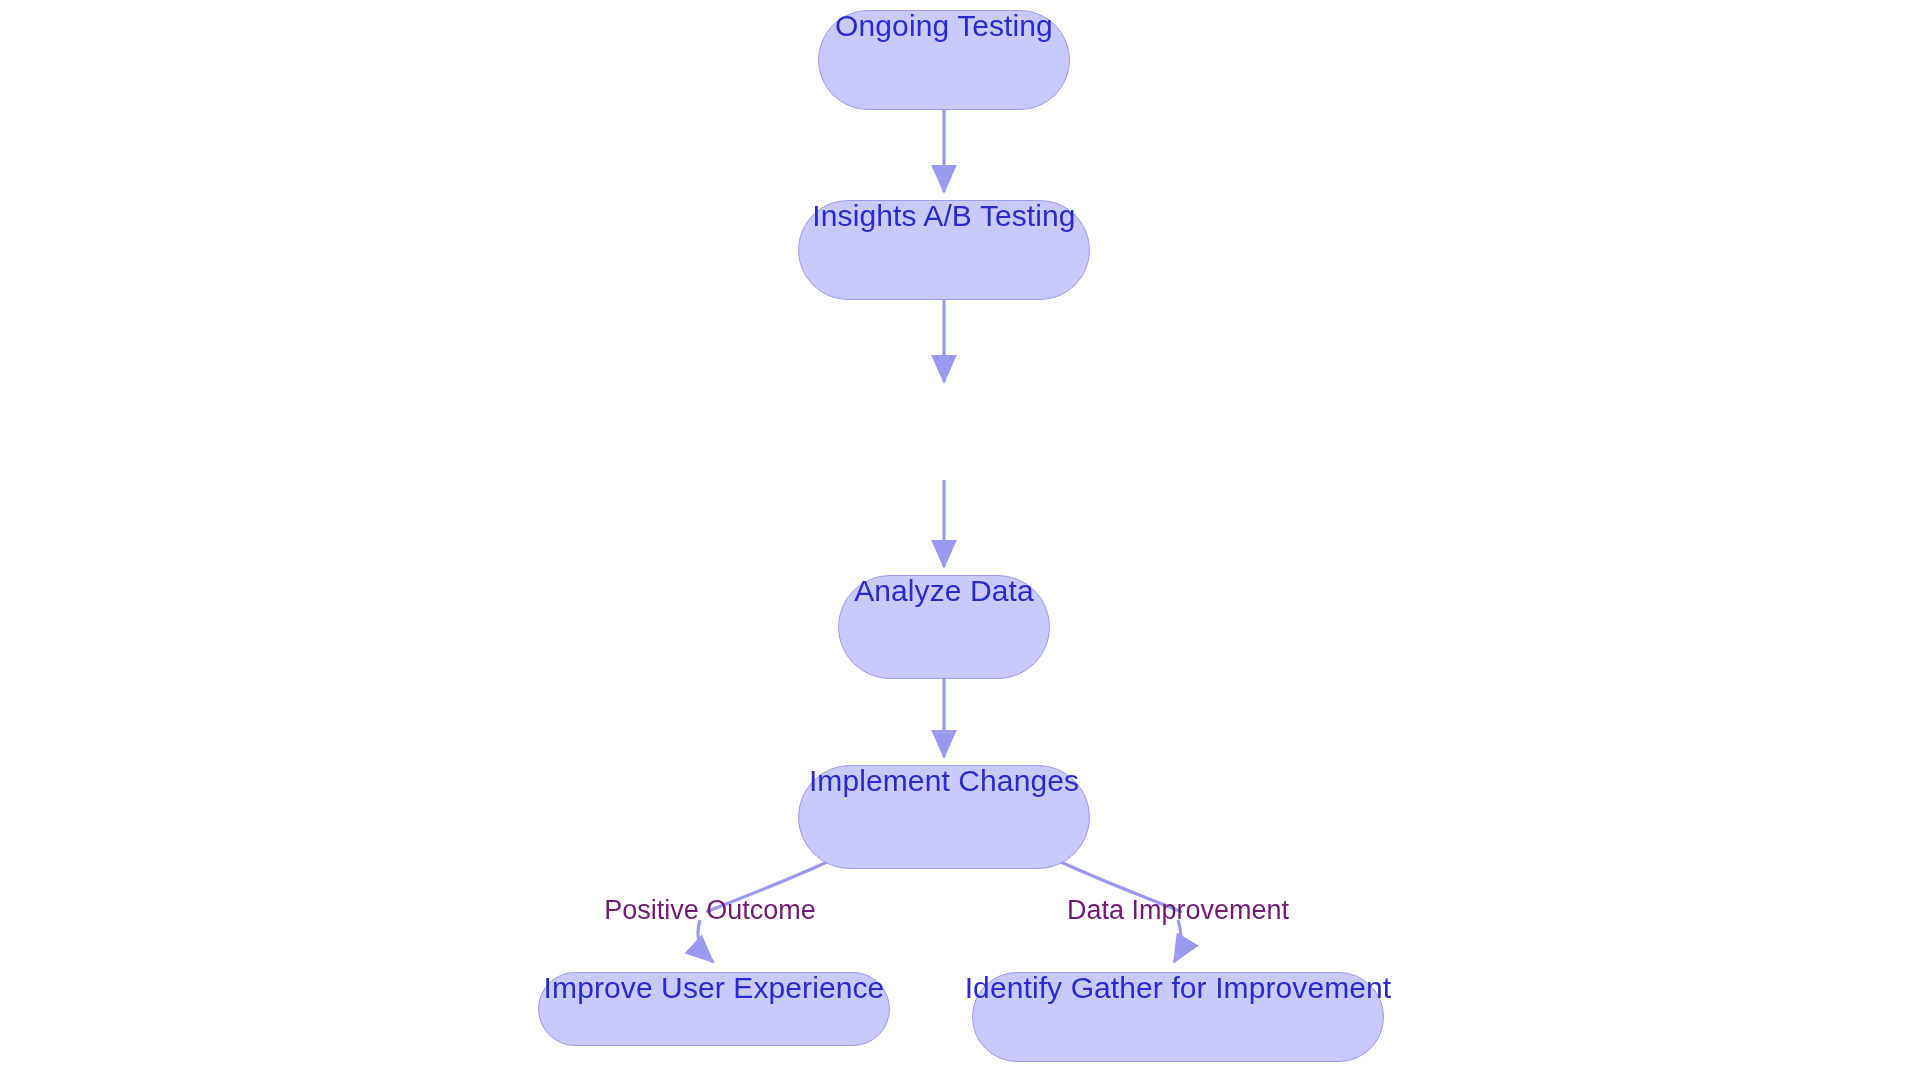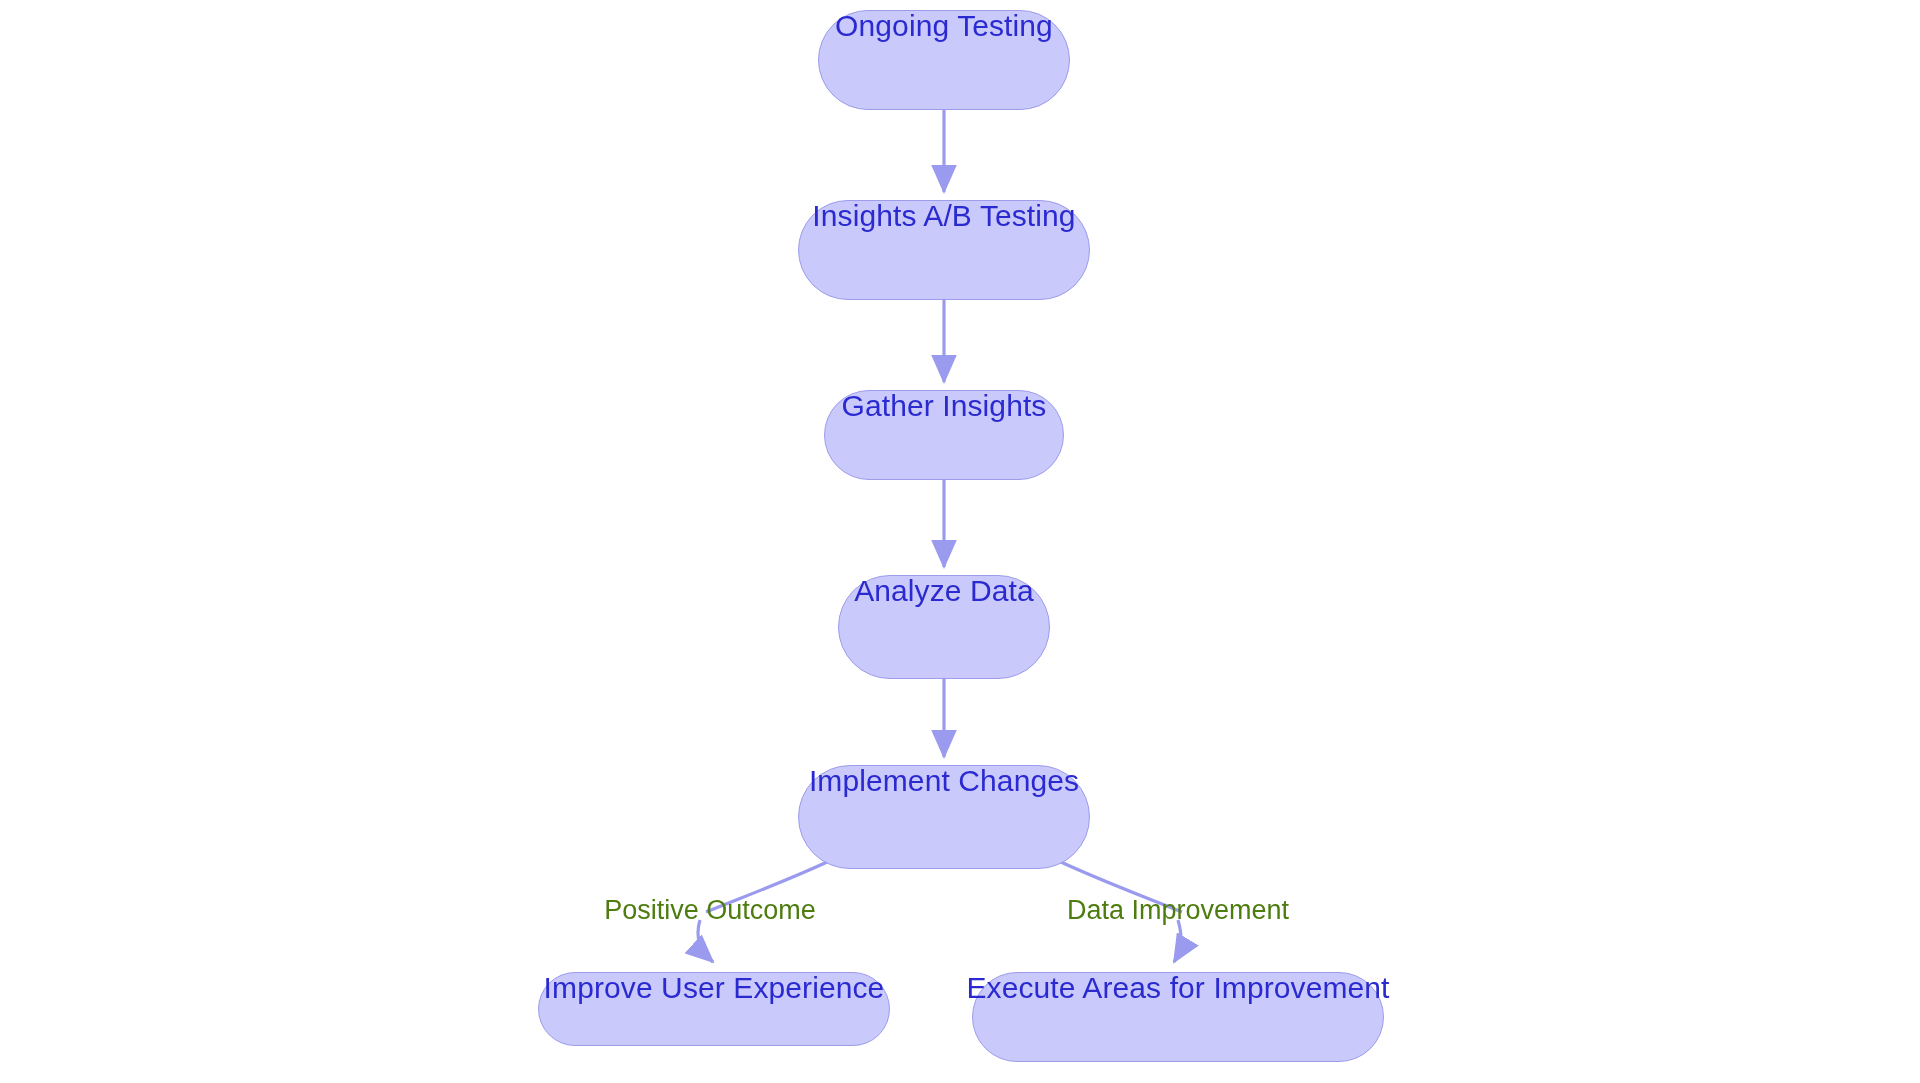--- a/index.html
+++ b/index.html
@@ -43,21 +43,21 @@
     line-height: 1;
     white-space: nowrap;
     z-index: 2;
   }
   .node-label {
     display: block;
     padding: 0 10px;
   }
   .edge-label {
     position: absolute;
-    color: #4d7c0f;
+    color: #701a75;
     font-family: "Liberation Sans", sans-serif;
     font-size: 27px;
     line-height: 1;
     white-space: nowrap;
     background: transparent;
     z-index: 3;
     transform: translate(-50%, -50%);
   }
 </style>
 </head>
@@ -88,37 +88,34 @@
   </svg>
 
   <div class="node" style="left:818px; top:10px; width:252px; height:100px;">
     <span class="node-label">Ongoing Testing</span>
   </div>
 
   <div class="node" style="left:798px; top:200px; width:292px; height:100px;">
     <span class="node-label">Insights A/B Testing</span>
   </div>
 
-  <div class="node" style="left:824px; top:390px; width:240px; height:90px;">
-    <span class="node-label">Gather Insights</span>
-  </div>
 
   <div class="node" style="left:838px; top:575px; width:212px; height:104px;">
     <span class="node-label">Analyze Data</span>
   </div>
 
   <div class="node" style="left:798px; top:765px; width:292px; height:104px;">
     <span class="node-label">Implement Changes</span>
   </div>
 
   <div class="node" style="left:538px; top:972px; width:352px; height:74px;">
     <span class="node-label">Improve User Experience</span>
   </div>
 
   <div class="node" style="left:972px; top:972px; width:412px; height:90px;">
-    <span class="node-label">Execute Areas for Improvement</span>
+    <span class="node-label">Identify Gather for Improvement</span>
   </div>
 
   <div class="edge-label" style="left:710px; top:910px;">Positive Outcome</div>
 
   <div class="edge-label" style="left:1178px; top:910px;">Data Improvement</div>
 
 </div>
 
 </body></html>

